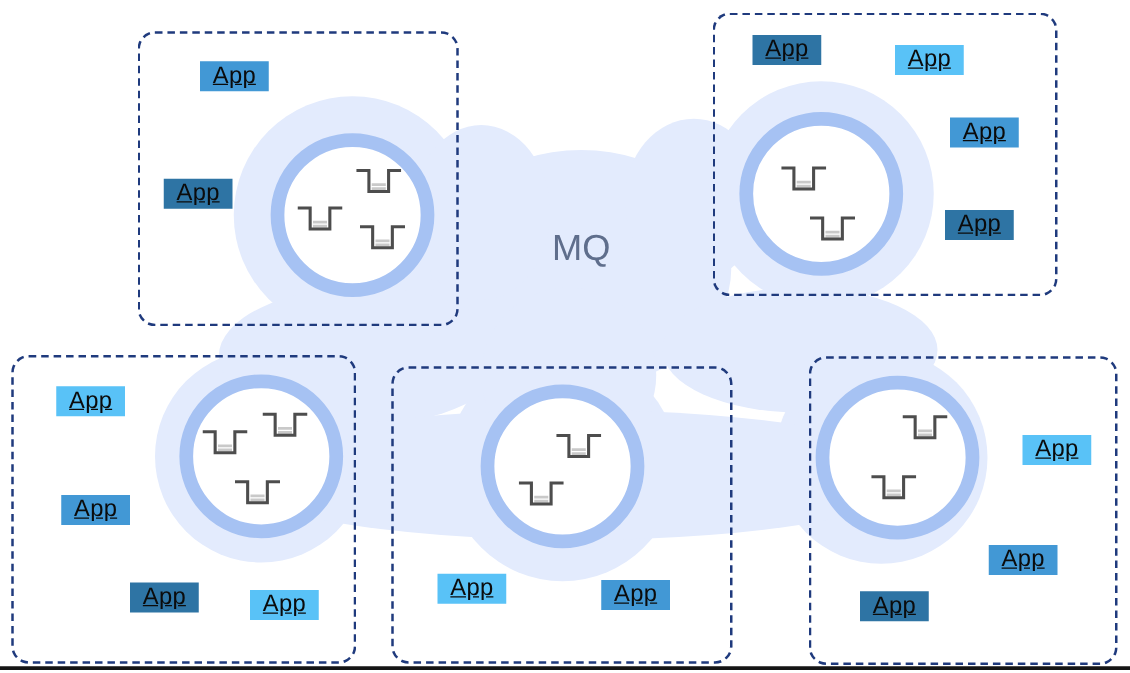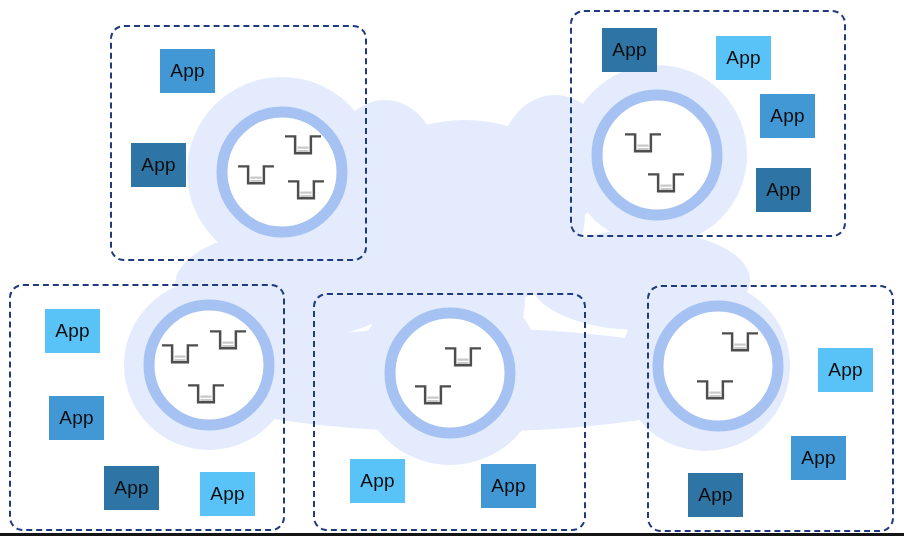--- a/index.html
+++ b/index.html
@@ -16,22 +16,22 @@
   
   .qm{position:absolute;width:140px;height:140px;z-index:2;}
   .qm circle{fill:#ffffff;stroke:var(--ring,#a6c2f3);stroke-width:11;}
 
   
   .queue-icon{position:absolute;width:36px;height:27px;z-index:3;}
   .queue-icon .outline{fill:none;stroke:var(--queue_stroke,#4d4d4d);stroke-width:2.2;}
   .queue-icon .stripe{stroke:var(--queue_stripe,#c9c9c9);stroke-width:2;}
 
   
-  .app{position:absolute;width:55px;height:44px;display:flex;align-items:center;justify-content:center;
-       font-size:19px;color:#0b0b0b;z-index:3;letter-spacing:0.2px;}
+  .app{position:absolute;width:55px;height:24px;display:flex;align-items:center;justify-content:center;
+       font-size:19px;color:#0b0b0b;z-index:3;letter-spacing:0.2px;text-decoration:underline;}
   .app[data-shade="light"]{background:var(--app_light,#59c2f7);}
   .app[data-shade="medium"]{background:var(--app_medium,#4298d5);}
   .app[data-shade="dark"]{background:var(--app_dark,#2e74a4);}
 
   
   .cluster-label{position:absolute;left:385px;top:182px;width:160px;text-align:center;
        font-size:29px;line-height:35px;color:var(--title_text,#5f6e8c);z-index:2;}
 
   .bottom-border{position:absolute;left:0;top:533px;width:904px;height:3px;background:#151515;z-index:5;}
 </style>
@@ -144,16 +144,17 @@
   <div class="app" style="left:200px;top:472px;" data-shade="light">App</div>
 
   <div class="app" style="left:350px;top:459px;" data-shade="light">App</div>
   <div class="app" style="left:481px;top:464px;" data-shade="medium">App</div>
 
   <div class="app" style="left:818px;top:348px;" data-shade="light">App</div>
   <div class="app" style="left:791px;top:436px;" data-shade="medium">App</div>
   <div class="app" style="left:688px;top:473px;" data-shade="dark">App</div>
 
   <div class="cluster-label">
+    <div>MQ</div>
   </div>
 
   <div class="bottom-border"></div>
 </div>
 
 </body></html>

